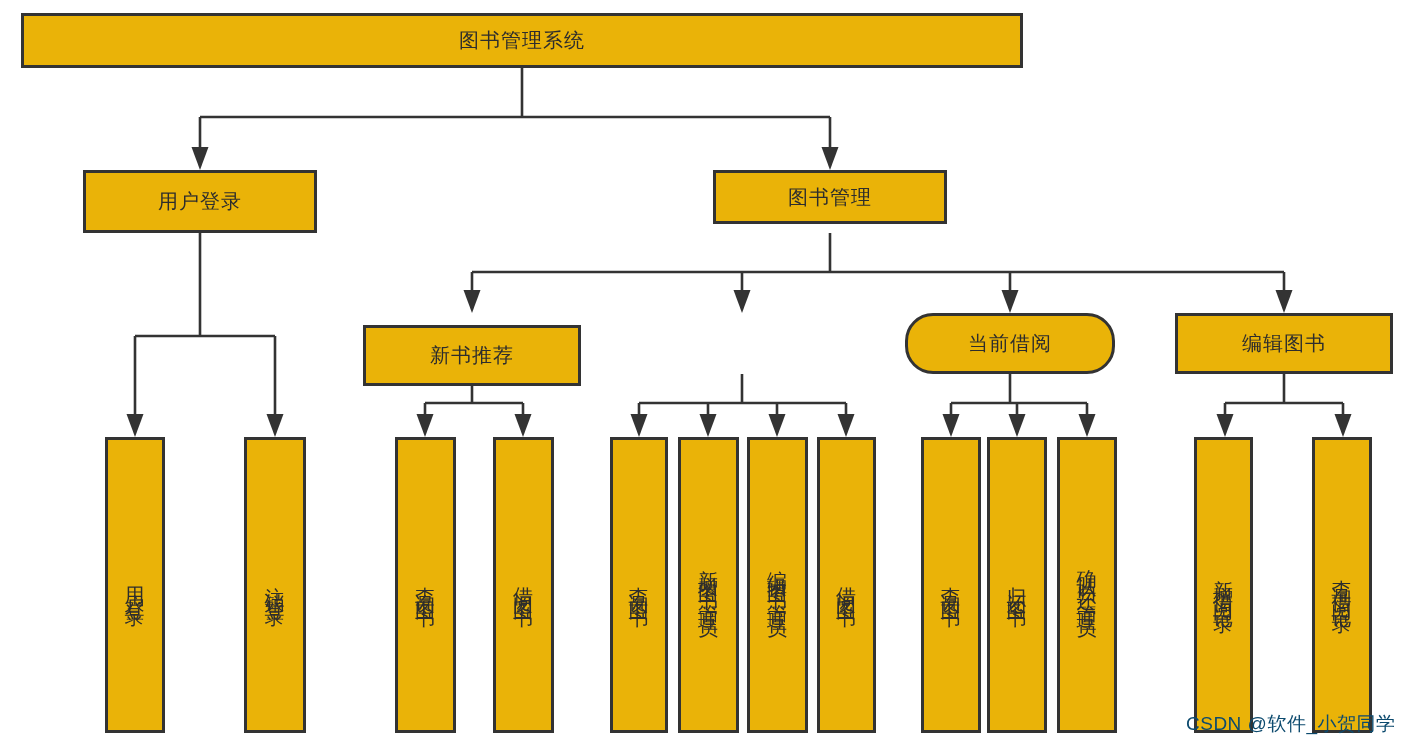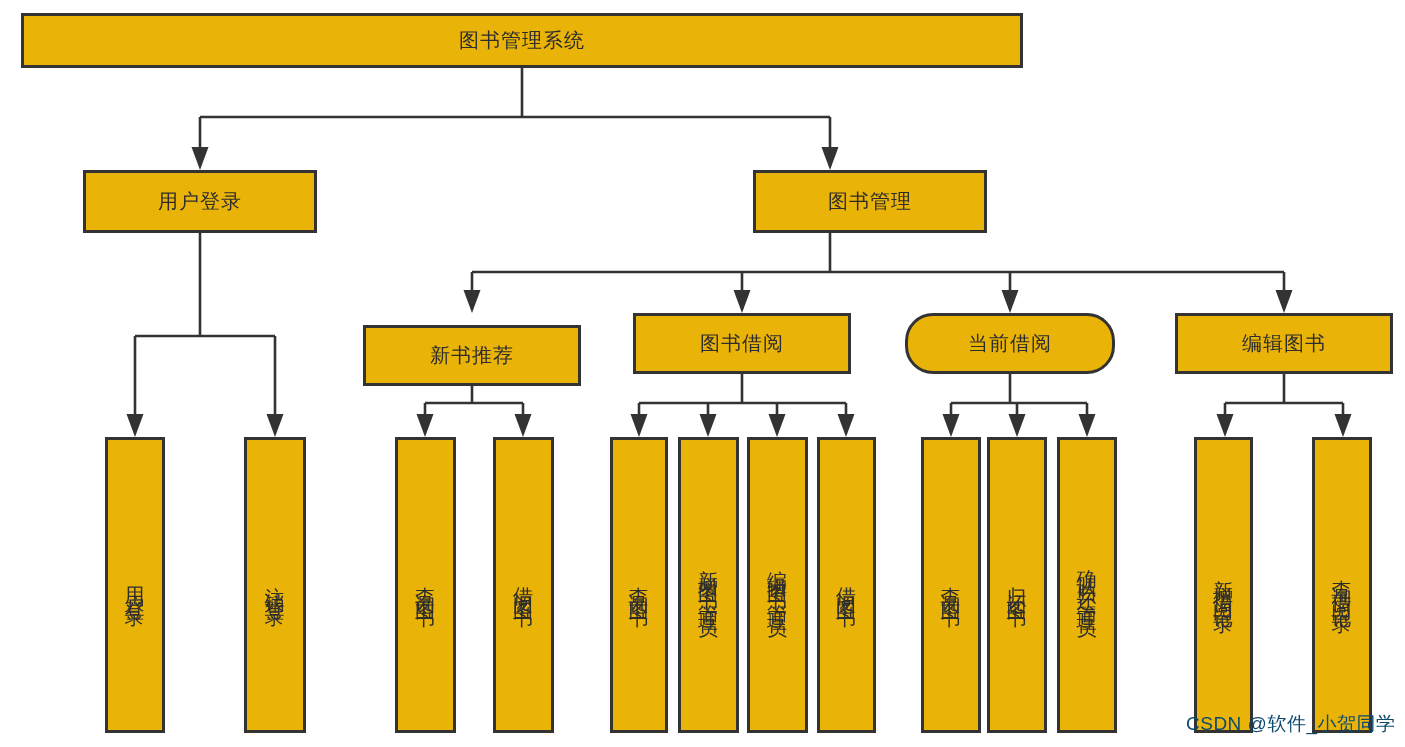--- a/index.html
+++ b/index.html
@@ -91,24 +91,23 @@
       <polygon points="1008.5,414 1025.5,414 1017,437"></polygon>
       <polygon points="1078.5,414 1095.5,414 1087,437"></polygon>
       <polygon points="1216.5,414 1233.5,414 1225,437"></polygon>
       <polygon points="1334.5,414 1351.5,414 1343,437"></polygon>
     </g>
   </svg>
 
   <div class="node" style="left:21px; top:13px; width:1002px; height:55px;">图书管理系统</div>
 
   <div class="node" style="left:83px; top:170px; width:234px; height:63px;">用户登录</div>
-  <div class="node" style="left:713px; top:170px; width:234px; height:63px;margin-left:40px;">图书管理</div>
+  <div class="node" style="left:713px; top:170px; width:234px; height:54px;">图书管理</div>
 
   <div class="node" style="left:363px; top:313px; width:218px; height:61px;margin-top:12px;">新书推荐</div>
-  <div class="node" style="left:633px; top:313px; width:218px; height:61px;">图书借阅</div>
   <div class="node" style="left:905px; top:313px; width:210px; height:61px;border-radius:28px;">当前借阅</div>
   <div class="node" style="left:1175px; top:313px; width:218px; height:61px;">编辑图书</div>
 
   <div class="node vert" style="left:105px; top:437px; width:60px; height:296px;">用户登录</div>
   <div class="node vert" style="left:244px; top:437px; width:62px; height:296px;">注销登录</div>
 
   <div class="node vert" style="left:395px; top:437px; width:61px; height:296px;">查询图书</div>
   <div class="node vert" style="left:493px; top:437px; width:61px; height:296px;">借阅图书</div>
 
   <div class="node vert" style="left:610px; top:437px; width:58px; height:296px;">查询图书</div>

